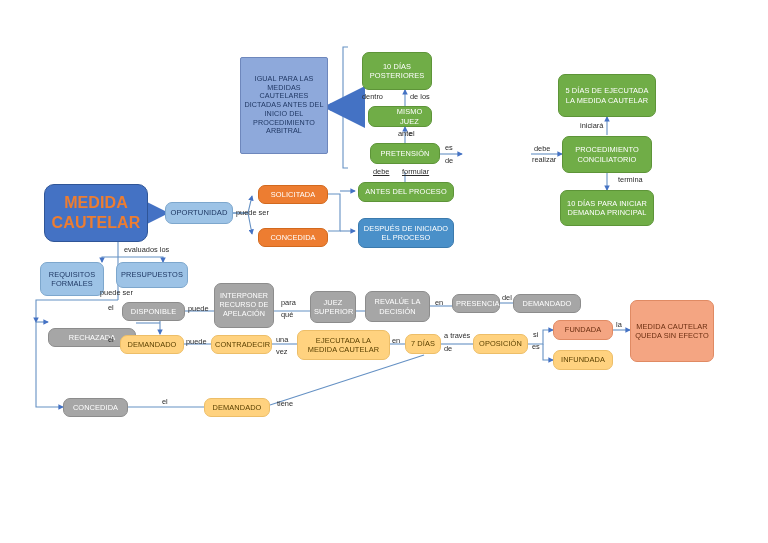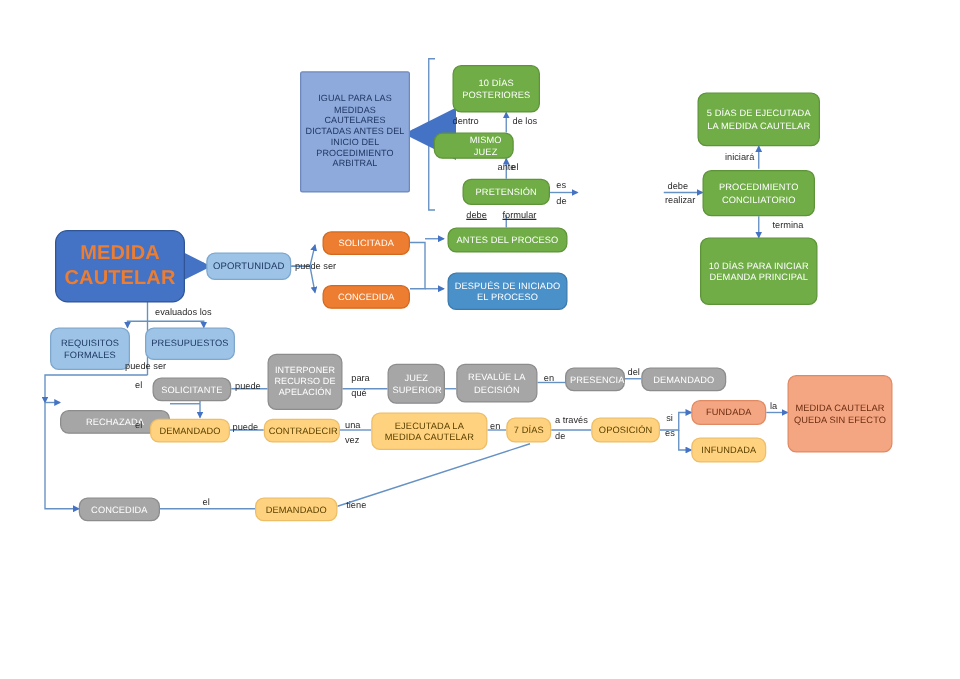--- a/index.html
+++ b/index.html
@@ -168,51 +168,51 @@
   </div>
 
   <div class="node n-blue" style="left:358px;top:218px;width:96px;height:30px;font-size:7.4px;">
     <span>DESPUÉS DE INICIADO EL PROCESO</span>
   </div>
 
   <div class="node n-green" style="left:362px;top:52px;width:70px;height:38px;font-size:7.4px;">
     <span>10 DÍAS POSTERIORES</span>
   </div>
 
-  <div class="node n-green" style="left:347px;top:106px;width:64px;height:21px;font-size:7.4px;padding-left:22px;">
+  <div class="node n-green" style="left:368px;top:106px;width:64px;height:21px;font-size:7.4px;padding-left:22px;">
     <span>MISMO JUEZ</span>
   </div>
 
   <div class="node n-green" style="left:370px;top:143px;width:70px;height:21px;font-size:7.4px;">
     <span>PRETENSIÓN</span>
   </div>
 
 
   <div class="node n-periwinkle" style="left:240px;top:57px;width:88px;height:97px;font-size:7.2px;">
     <span>IGUAL PARA LAS MEDIDAS CAUTELARES DICTADAS ANTES DEL INICIO DEL PROCEDIMIENTO ARBITRAL</span>
   </div>
 
   <div class="node n-green" style="left:558px;top:74px;width:98px;height:43px;font-size:7.4px;">
     <span>5 DÍAS DE EJECUTADA LA MEDIDA CAUTELAR</span>
   </div>
 
   <div class="node n-green" style="left:562px;top:136px;width:90px;height:37px;font-size:7.4px;">
     <span>PROCEDIMIENTO CONCILIATORIO</span>
   </div>
 
-  <div class="node n-green" style="left:560px;top:190px;width:94px;height:54px;font-size:7.4px;">
+  <div class="node n-green" style="left:560px;top:190px;width:94px;height:36px;font-size:7.4px;">
     <span>10 DÍAS PARA INICIAR DEMANDA PRINCIPAL</span>
   </div>
 
   <div class="node n-gray" style="left:48px;top:304px;width:88px;height:19px;font-size:7.4px;margin-top:24px;">
     <span>RECHAZADA</span>
   </div>
 
   <div class="node n-gray" style="left:122px;top:302px;width:63px;height:19px;font-size:7.4px;">
-    <span>SOLICITANTE</span>
+    <span>DISPONIBLE</span>
   </div>
 
   <div class="node n-amber" style="left:120px;top:335px;width:64px;height:19px;font-size:7.4px;">
     <span>DEMANDADO</span>
   </div>
 
   <div class="node n-gray" style="left:214px;top:283px;width:60px;height:45px;font-size:7.2px;">
     <span>INTERPONER RECURSO DE APELACIÓN</span>
   </div>
 

